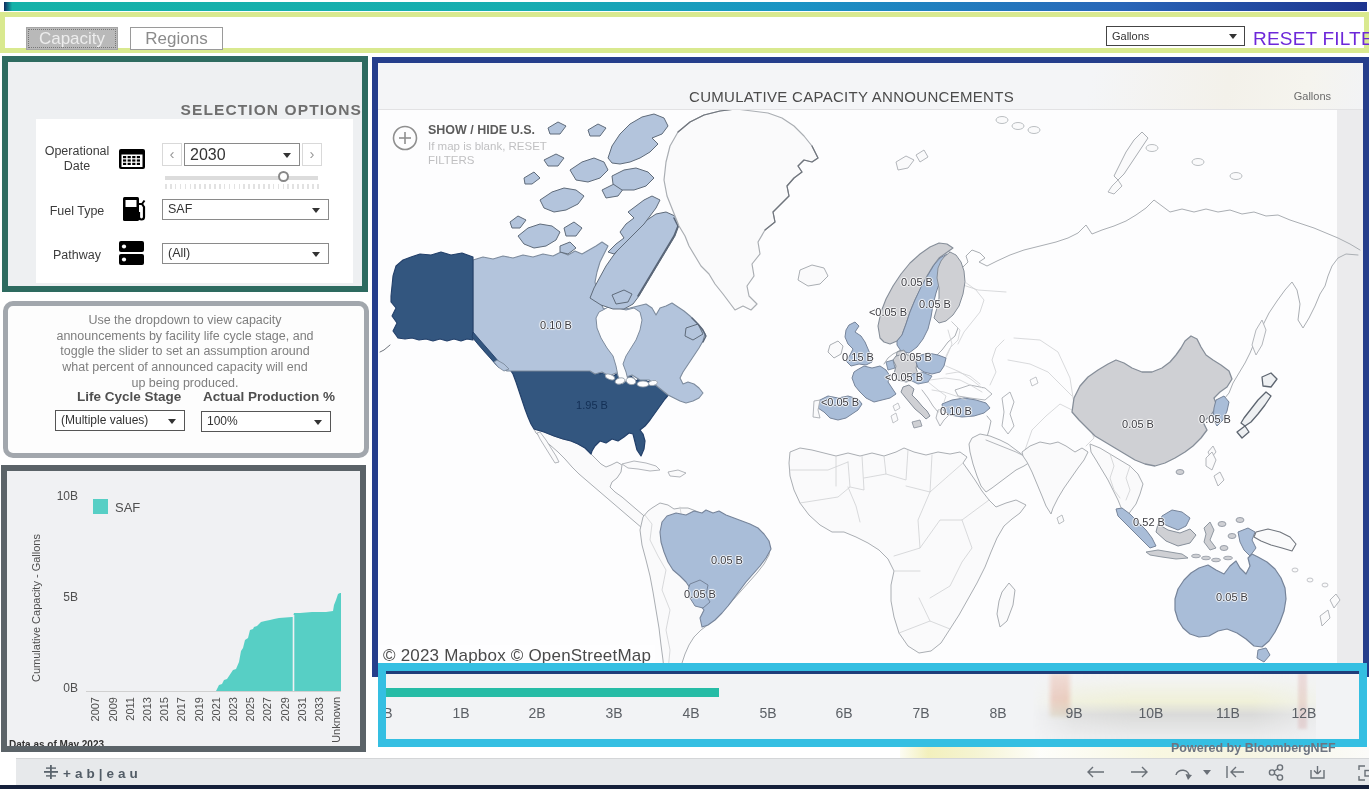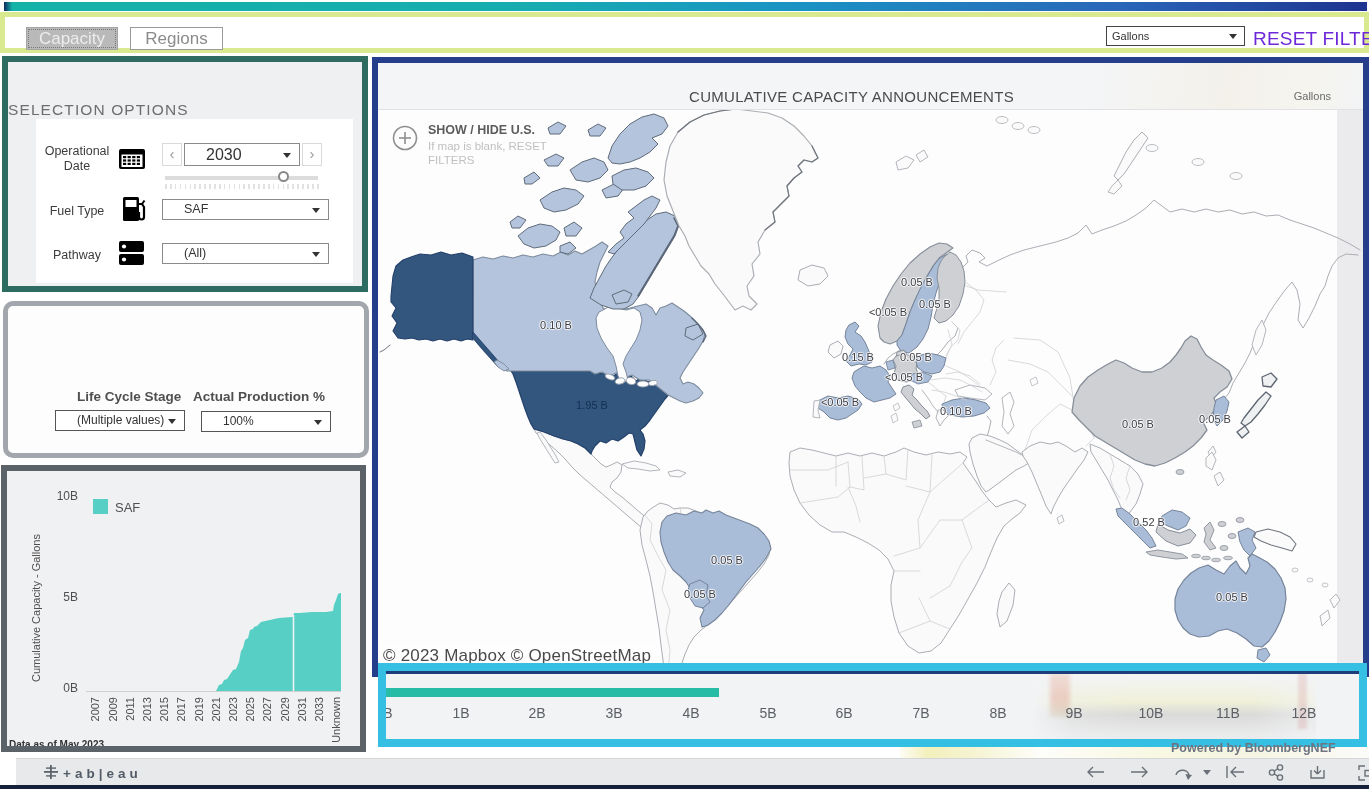--- a/index.html
+++ b/index.html
@@ -14,26 +14,26 @@
 .tabbtn { position:absolute; top:10px; height:23px; font-size:17px; text-align:center; line-height:21px; }
 #btn-capacity { left:21px; width:92px; background:#b9b9b9; color:#ededed;
   border:1px solid #a5a5a5; outline:1px dotted #777; outline-offset:-3px; }
 #btn-regions { left:125px; width:93px; background:#fff; color:#8b8b8b; border:1px solid #9a9a9a; }
 #gallons-dd { position:absolute; left:1101px; top:9px; width:139px; height:20px; border:1px solid #444;
   font-size:11px; color:#333; line-height:18px; padding-left:5px; background:#fff;}
 #gallons-dd .arr { position:absolute; right:7px; top:7px; width:0; height:0;
   border-left:4px solid transparent; border-right:4px solid transparent; border-top:5px solid #333; }
 #resetf { position:absolute; left:1248px; top:11px; font-size:19px; color:#6d28d9; letter-spacing:0.2px; white-space:nowrap;}
 #selpanel { left:2px; top:56px; width:366px; height:236px; background:#eef0f2; border:6px solid #2e6b60; }
-#selpanel h2 { position:absolute; left:0; top:39px; width:100%; text-align:left; font-size:15.5px;
-  font-weight:normal; color:#6e6e6e; letter-spacing:1.1px; }
+#selpanel h2 { position:absolute; left:0; top:39px; width:100%; text-align:right; font-size:15.5px;
+  font-weight:bold; color:#6e6e6e; letter-spacing:1.1px; }
 #selwhite { position:absolute; left:28px; top:57px; width:317px; height:164px; background:#fff; }
 .sel-label { position:absolute; font-size:12.5px; color:#3c3c3c; text-align:center; line-height:15px;}
 .ddbox { position:absolute; height:21px; border:1px solid #8a8a8a; background:#fff;
-  font-size:12.5px; color:#333; line-height:19px; padding-left:21px;}
+  font-size:12.5px; color:#333; line-height:19px; padding-left:5px;}
 .ddbox .arr { position:absolute; right:8px; top:8px; width:0; height:0;
   border-left:4px solid transparent; border-right:4px solid transparent; border-top:5px solid #333; }
 .navbtn { position:absolute; width:20px; height:23px; border:1px solid #d9d9d9; background:#fff;
   color:#999; font-size:15px; text-align:center; line-height:20px; }
 .selicon { position:absolute; }
 #slider-track { position:absolute; left:157px; top:114px; width:153px; height:4px; background:#dcdcdc; }
 #slider-thumb { position:absolute; left:270px; top:109px; width:11px; height:11px; border-radius:50%;
   background:#fff; border:2px solid #888; }
 #slider-ticks { position:absolute; left:157px; top:122px; width:154px; height:5px;
   background:repeating-linear-gradient(90deg,#e2e2e2 0,#e2e2e2 1.6px,transparent 1.6px,transparent 4.9px); }
@@ -121,22 +121,23 @@
     <div class="ddbox" style="left:176px;top:81px;width:116px;height:23px;font-size:16px;line-height:21px;">2030<span class="arr" style="top:9px;"></span></div>
     <div class="navbtn" style="left:294px;top:81px;">›</div>
     <div id="slider-track"></div>
     <div id="slider-ticks"></div>
     <div id="slider-thumb"></div>
     <div class="ddbox" style="left:154px;top:137px;width:167px;">SAF<span class="arr"></span></div>
     <div class="ddbox" style="left:154px;top:181px;width:167px;">(All)<span class="arr"></span></div>
   </div>
 
   <div id="midpanel" class="abs">
+    <p>Use the dropdown to view capacity<br>announcements by facility life cycle stage, and<br>toggle the slider to set an assumption around<br>what percent of announced capacity will end<br>up being produced.</p>
     <div class="midlabel" style="left:69px;">Life Cycle Stage</div>
-    <div class="midlabel" style="left:185px;">Actual Production %</div>
+    <div class="midlabel" style="left:195px;">Actual Production %</div>
     <div class="ddbox" style="left:47px;top:104px;width:130px;border-color:#555;font-size:12px;">(Multiple values)<span class="arr"></span></div>
     <div class="ddbox" style="left:193px;top:105px;width:130px;border-color:#555;font-size:12px;">100%<span class="arr"></span></div>
   </div>
 <div id="chartpanel" class="abs">
 <svg width="353" height="275" viewBox="7 471 353 275" style="position:absolute;left:0;top:0;">
 <text x="78" y="500" font-size="12" fill="#4f4f4f" text-anchor="end" font-family="Liberation Sans">10B</text>
 <text x="78" y="601" font-size="12" fill="#4f4f4f" text-anchor="end" font-family="Liberation Sans">5B</text>
 <text x="78" y="692" font-size="12" fill="#4f4f4f" text-anchor="end" font-family="Liberation Sans">0B</text>
 <rect x="93" y="499" width="15" height="15" fill="#57cfc5"></rect>
 <text x="115" y="512" font-size="13" fill="#4f4f4f" font-family="Liberation Sans">SAF</text>

